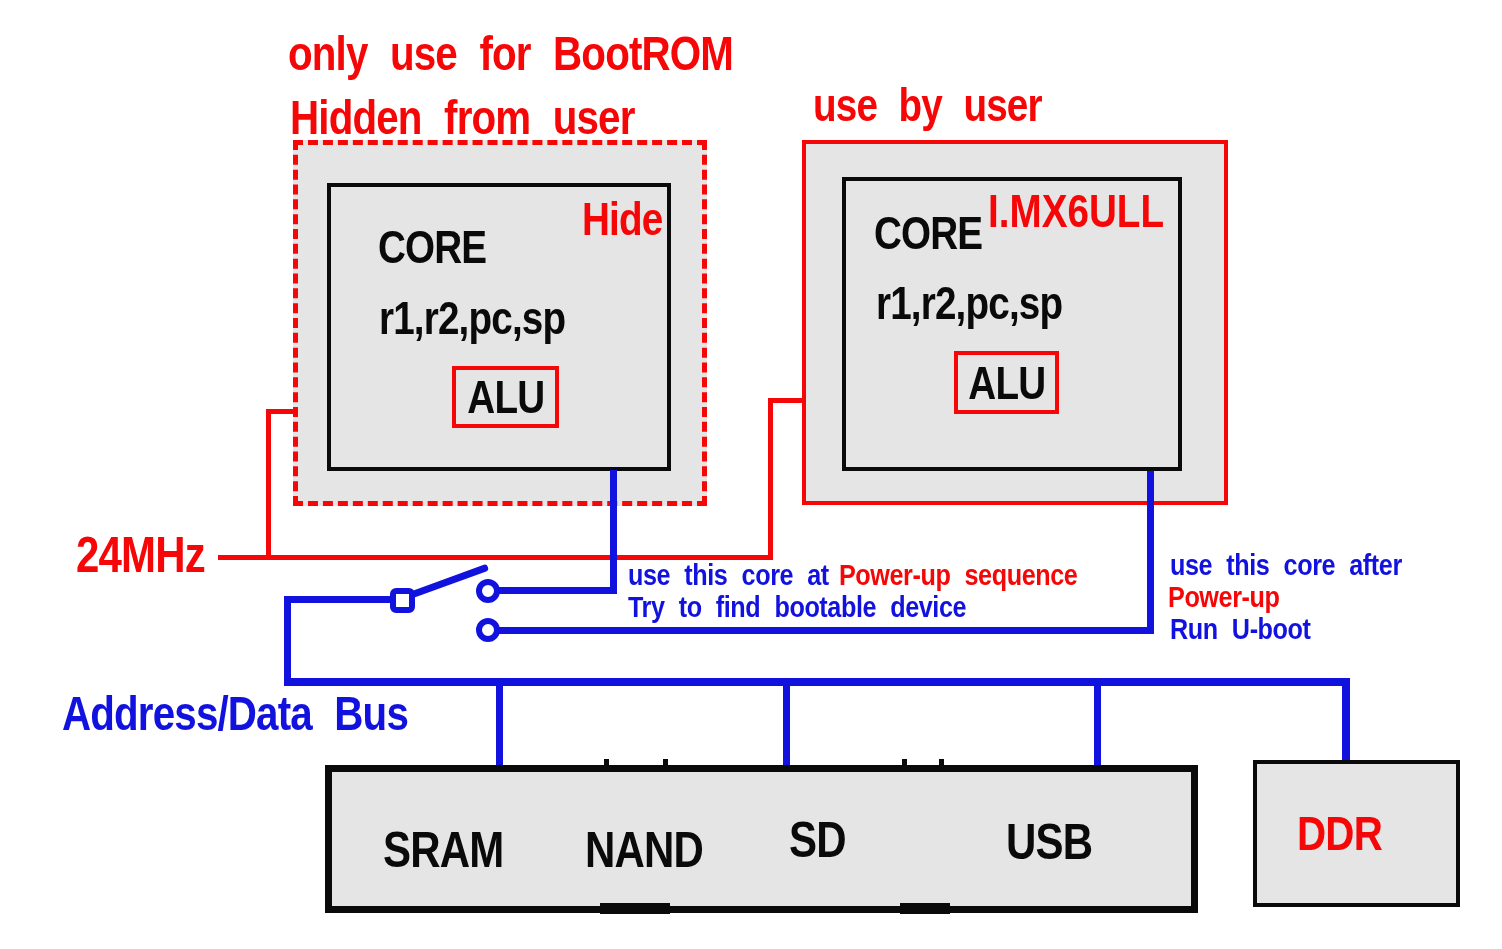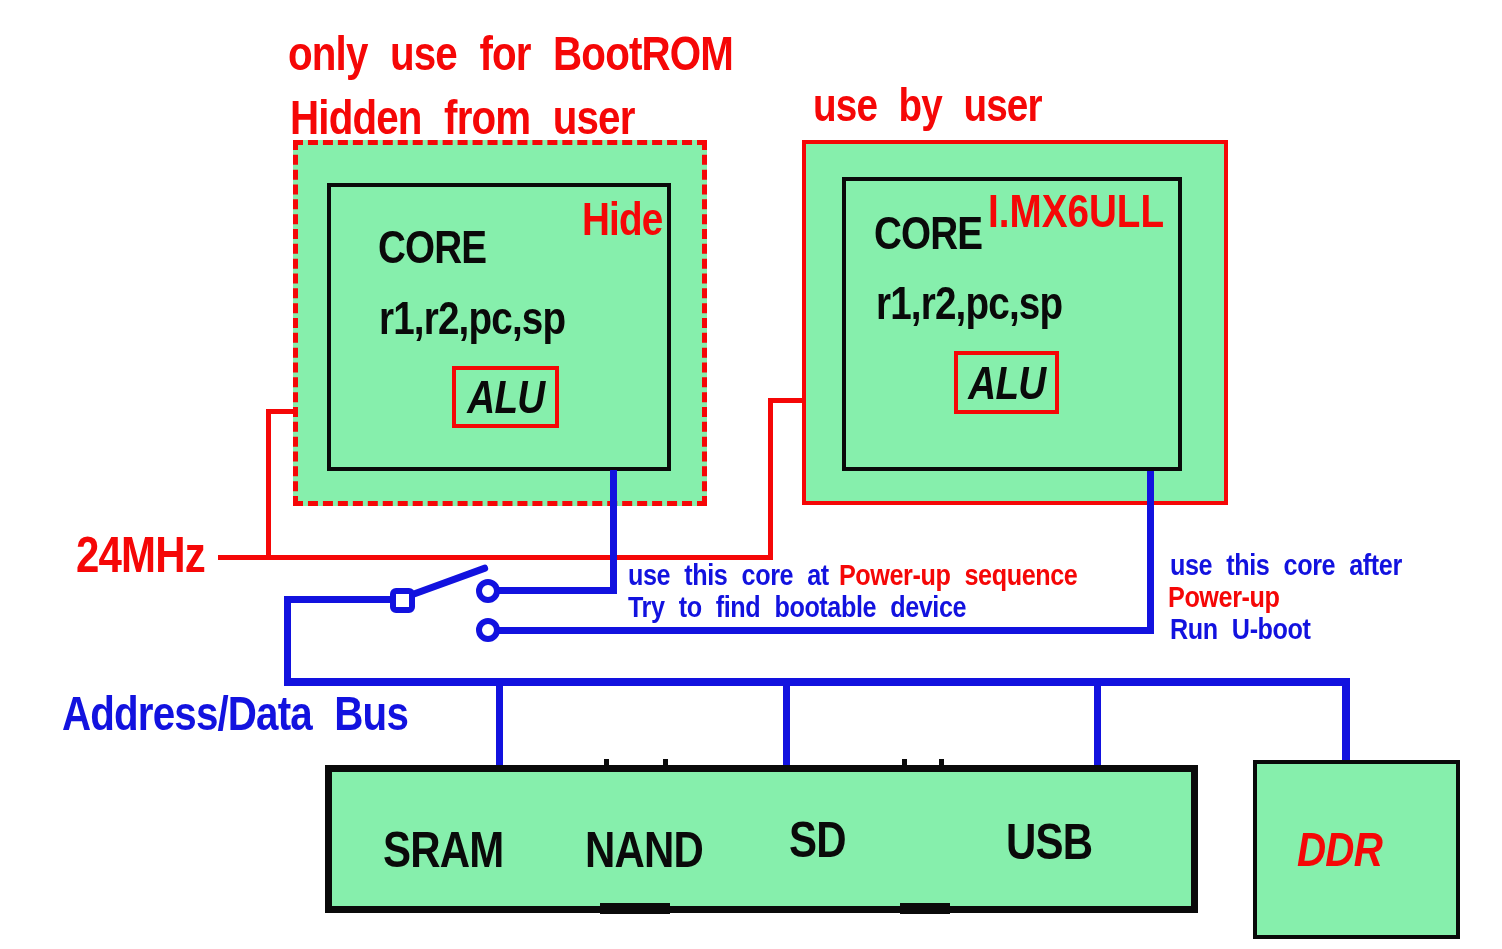--- a/index.html
+++ b/index.html
@@ -5,21 +5,21 @@
   :root{
     --red:#f50707;
     --blue:#1212df;
     --ink:#0a0a0a;
   }
   html,body{margin:0;padding:0;background:#ffffff;}
   #stage{
     position:relative;width:1502px;height:949px;background:#ffffff;overflow:hidden;
     font-family:"Liberation Sans","DejaVu Sans",sans-serif;
   }
-  .box{position:absolute;box-sizing:border-box;background:#86efac;font-style:italic;}
+  .box{position:absolute;box-sizing:border-box;background:#e5e5e5;}
   .rline{position:absolute;background:var(--red);}
   .bline{position:absolute;background:var(--blue);}
   .seam{position:absolute;background:var(--ink);}
   .t{
     position:absolute;font-weight:bold;white-space:nowrap;line-height:1;
     transform:scaleX(0.84);transform-origin:0 0;letter-spacing:-1px;word-spacing:0.30em;
   }
   .tc{ 
     font-weight:bold;white-space:nowrap;line-height:1;
     transform:scaleX(0.84);transform-origin:50% 50%;letter-spacing:-1px;
@@ -80,21 +80,21 @@
 
   <div class="box" style="left:325px;top:765px;width:873px;height:148px;border:7px solid var(--ink);"></div>
 
   <div class="seam" style="left:604px;top:759px;width:5px;height:12px;"></div>
   <div class="seam" style="left:663px;top:759px;width:5px;height:12px;"></div>
   <div class="seam" style="left:902px;top:759px;width:5px;height:12px;"></div>
   <div class="seam" style="left:939px;top:759px;width:5px;height:12px;"></div>
   <div class="seam" style="left:600px;top:903px;width:70px;height:11px;"></div>
   <div class="seam" style="left:900px;top:903px;width:50px;height:11px;"></div>
 
-  <div class="box flexc" style="left:1253px;top:760px;width:207px;height:179px;border:4px solid var(--ink);padding-right:34px;">
+  <div class="box flexc" style="left:1253px;top:760px;width:207px;height:147px;border:4px solid var(--ink);padding-right:34px;">
     <span class="tc red" style="font-size:48px;">DDR</span>
   </div>
 
   <div class="box flexc" style="left:452px;top:366px;width:107px;height:62px;border:4px solid var(--red);">
     <span class="tc black" style="font-size:46px;">ALU</span>
   </div>
   <div class="box flexc" style="left:954px;top:351px;width:105px;height:63px;border:4px solid var(--red);">
     <span class="tc black" style="font-size:46px;">ALU</span>
   </div>
 

